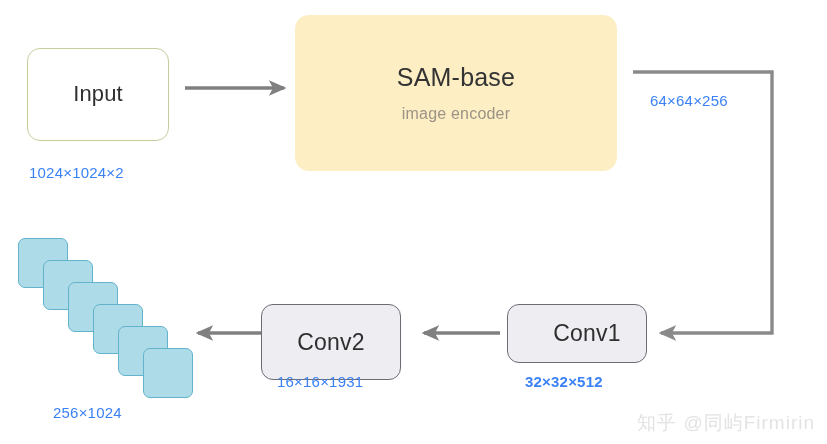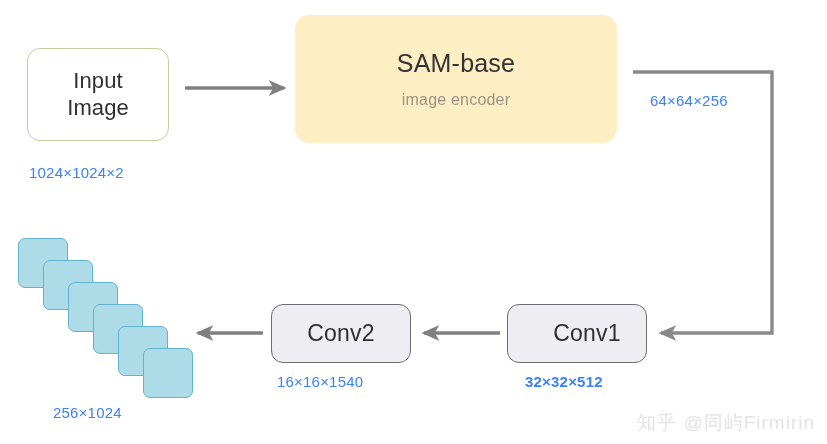--- a/index.html
+++ b/index.html
@@ -44,21 +44,21 @@
     color: #2f2f2f;
     line-height: 1.22;
     letter-spacing: .1px;
   }
 
   
   .node-sam {
     left: 295px;
     top: 15px;
     width: 322px;
-    height: 128px;
+    height: 156px;
     background: #fdeec4;
     border-radius: 14px;
   }
   .node-sam .title {
     font-size: 25px;
     color: #333333;
     letter-spacing: .2px;
   }
   .node-sam .subtitle {
     font-size: 16px;
@@ -71,21 +71,21 @@
   .node-conv {
     background: #eeedf2;
     border: 1.8px solid #6c6c75;
     border-radius: 12px;
   }
   .node-conv .title {
     font-size: 23px;
     color: #2f2f2f;
     letter-spacing: .2px;
   }
-  .node-conv2 { left: 271px; top: 304px; width: 140px; height: 59px; }
+  .node-conv2 { left: 261px; top: 304px; width: 140px; height: 76px; }
   .node-conv1 { left: 507px; top: 304px; width: 140px; height: 59px; padding-left: 20px; }
 
   
   .caption {
     position: absolute;
     font-size: 15px;
     color: #3b82f6;
     white-space: nowrap;
     letter-spacing: .2px;
   }
@@ -163,40 +163,39 @@
     </g>
 
     <g>
       <line x1="263" y1="333" x2="198" y2="333" stroke="#808080" stroke-width="3.4" marker-end="url(#ah-right)"></line>
     </g>
   </svg>
 
   <div class="node node-input">
     <div class="title">
       <span>Input</span><br>
-      <span>Image</span>
     </div>
   </div>
   <div class="caption cap-input">1024×1024×2</div>
 
   <div class="node node-sam">
     <div class="title">SAM-base</div>
     <div class="subtitle">image encoder</div>
   </div>
   <div class="caption cap-encoder">64×64×256</div>
 
   <div class="node node-conv node-conv1">
     <div class="title">Conv1</div>
   </div>
   <div class="caption cap-conv1">32×32×512</div>
 
   <div class="node node-conv node-conv2">
     <div class="title">Conv2</div>
   </div>
-  <div class="caption cap-conv2">16×16×1540</div>
+  <div class="caption cap-conv2">16×16×1931</div>
 
   <div class="featstack" id="featstack">
       <div class="featmap" style="left: 0px; top: 0px; background: rgb(174, 219, 232); border-color: rgb(98, 179, 204); z-index: 1;"></div>
       <div class="featmap" style="left: 25px; top: 22px; background: rgb(174, 219, 232); border-color: rgb(98, 179, 204); z-index: 2;"></div>
       <div class="featmap" style="left: 50px; top: 44px; background: rgb(174, 219, 232); border-color: rgb(98, 179, 204); z-index: 3;"></div>
       <div class="featmap" style="left: 75px; top: 66px; background: rgb(174, 219, 232); border-color: rgb(98, 179, 204); z-index: 4;"></div>
       <div class="featmap" style="left: 100px; top: 88px; background: rgb(174, 219, 232); border-color: rgb(98, 179, 204); z-index: 5;"></div>
       <div class="featmap" style="left: 125px; top: 110px; background: rgb(174, 219, 232); border-color: rgb(98, 179, 204); z-index: 6;"></div>
     </div>
   <div class="caption cap-feat">256×1024</div>

